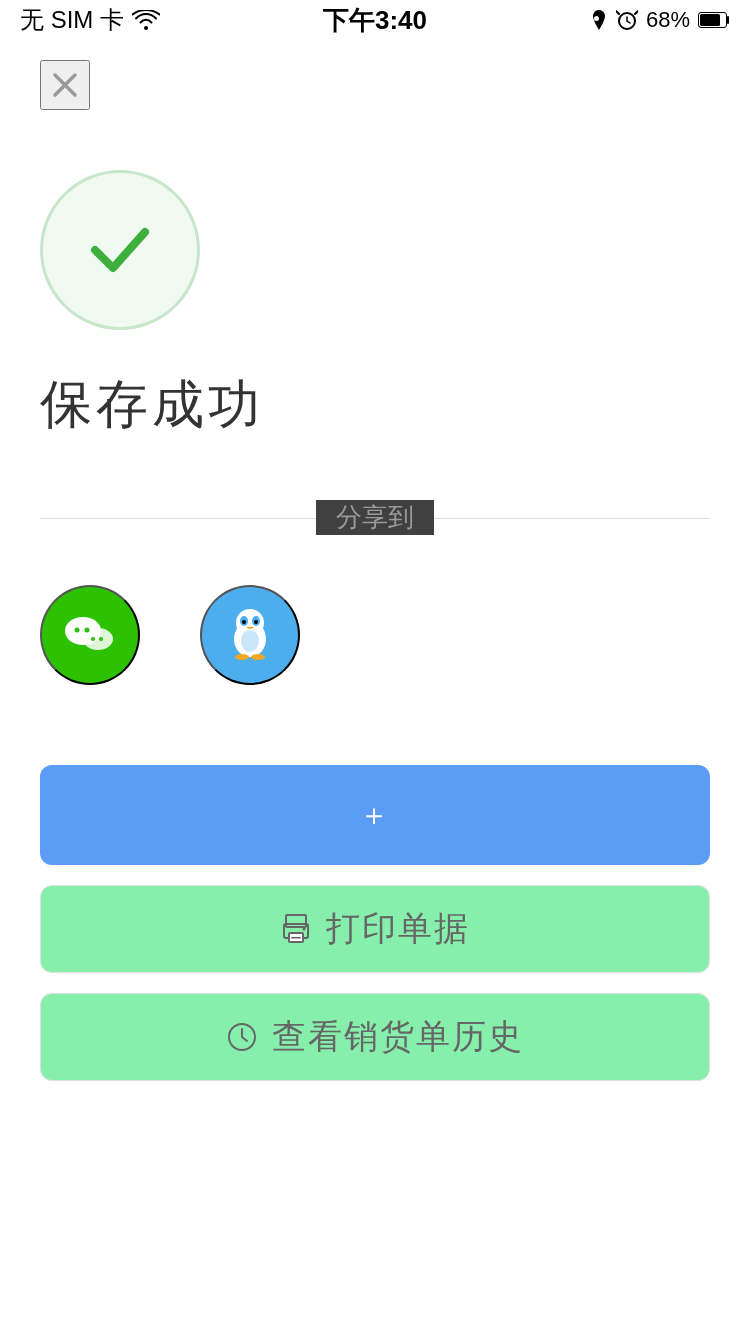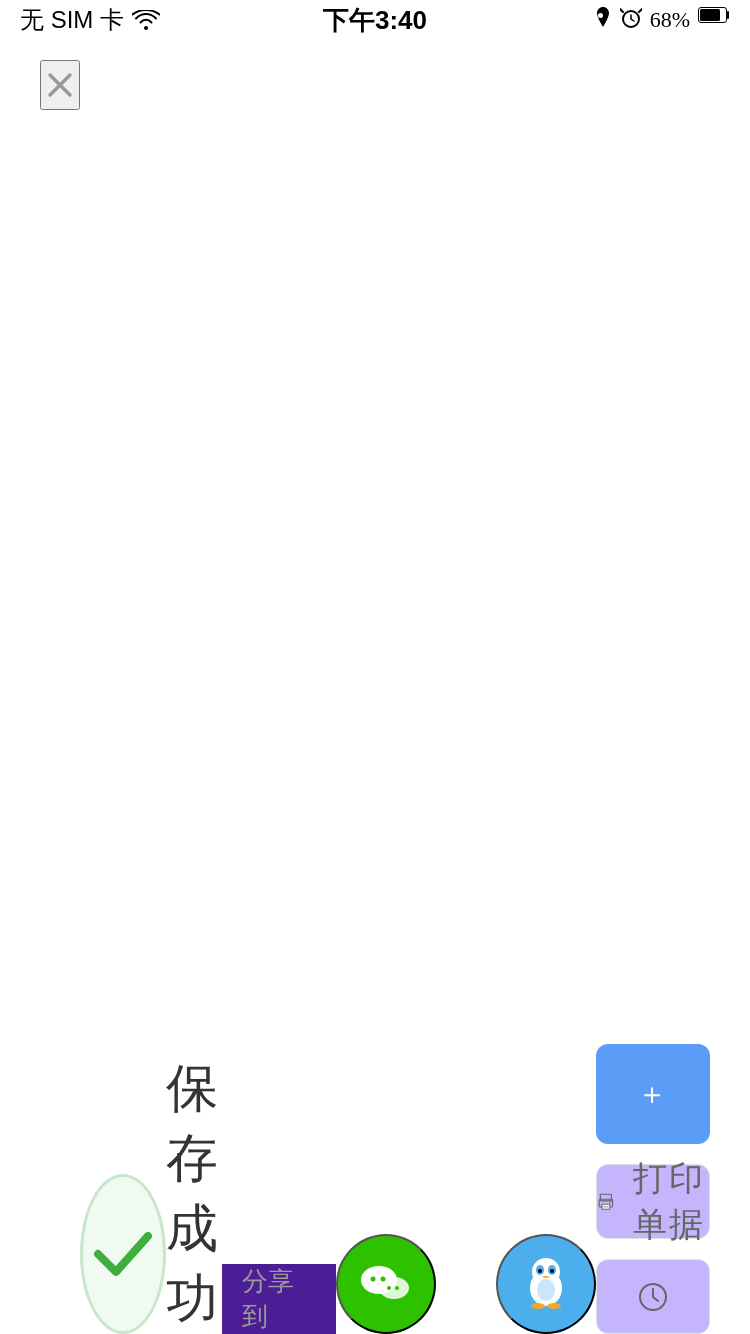--- a/index.html
+++ b/index.html
@@ -43,31 +43,32 @@
       font-size: 26px;
       font-weight: 600;
       color: #000;
       position: absolute;
       left: 50%;
       transform: translateX(-50%);
     }
 
     .status-right {
       display: flex;
+      align-items: center;
       gap: 8px;
       font-size: 22px;
       color: #000;
-      font-family: Liberation Serif, serif;
     }
 
     
     .main-content {
       flex: 1;
       display: flex;
-      align-items: flex-end;
+      flex-direction: column;
+      align-items: flex-start;
       padding: 0 40px;
     }
 
     
     .close-btn {
       align-self: flex-start;
       margin-top: 20px;
       margin-left: 0px;
       width: 50px;
       height: 50px;
@@ -121,21 +122,21 @@
 
     .share-divider {
       position: absolute;
       width: 100%;
       height: 1px;
       background: #e0e0e0;
       top: 50%;
     }
 
     .share-label {
-      background: #4c1d95;
+      background: #404040;
       padding: 0 20px;
       font-size: 26px;
       color: #999999;
       position: relative;
       z-index: 1;
     }
 
     
     .share-icons {
       display: flex;
@@ -188,22 +189,22 @@
       cursor: pointer;
       display: flex;
       align-items: center;
       justify-content: center;
       gap: 14px;
       letter-spacing: 2px;
     }
 
     .btn-secondary {
       width: 100%;
-      height: 75px;
-      background: #c4b5fd;
+      height: 88px;
+      background: #86efac;
       border: 1px solid #e0e0e0;
       border-radius: 12px;
       font-size: 34px;
       color: #666666;
       cursor: pointer;
       display: flex;
       align-items: center;
       justify-content: center;
       gap: 14px;
       letter-spacing: 2px;
@@ -326,16 +327,17 @@
       </svg>
       <span>打印单据</span>
     </button>
 
     <button class="btn-secondary">
 
       <svg width="32" height="32" viewBox="0 0 32 32" fill="none">
         <circle cx="16" cy="16" r="13" stroke="#666" stroke-width="2" fill="none"></circle>
         <path d="M16 8v8l5 4" stroke="#666" stroke-width="2" stroke-linecap="round" stroke-linejoin="round"></path>
       </svg>
+      <span>查看销货单历史</span>
     </button>
   </div>
 
 </div>
 
 </body></html>

